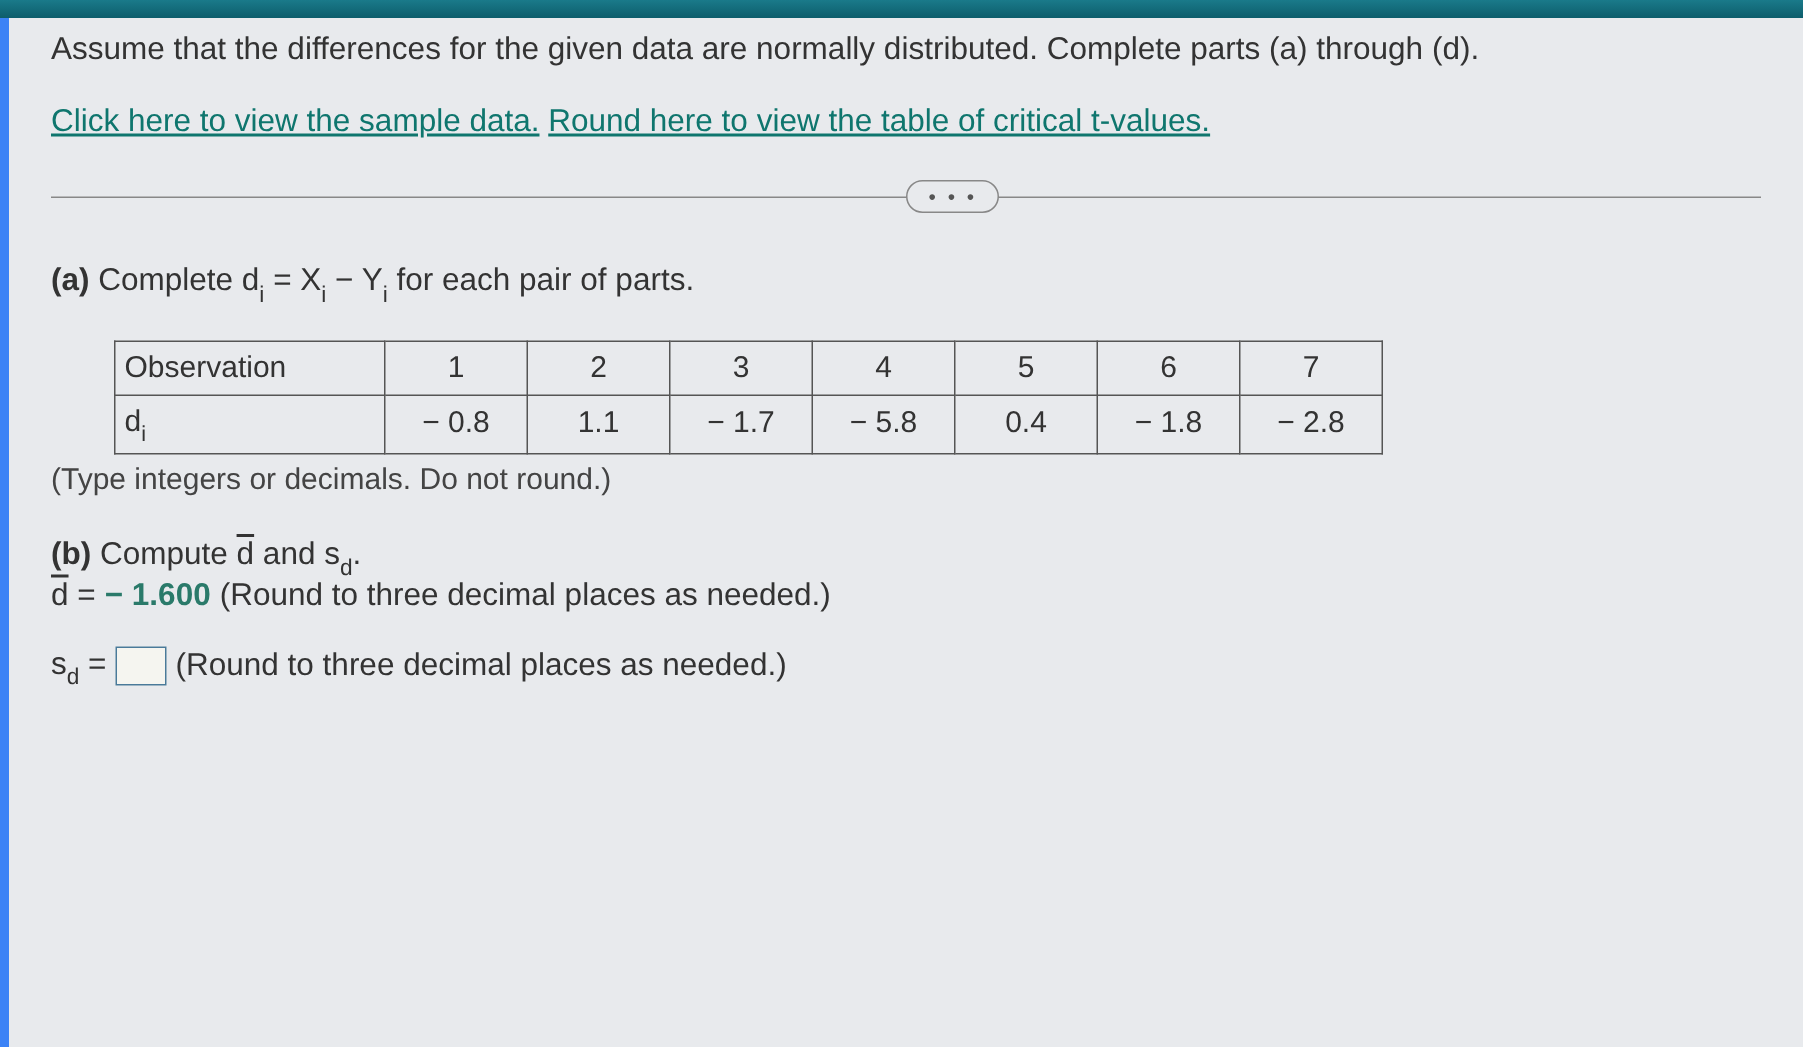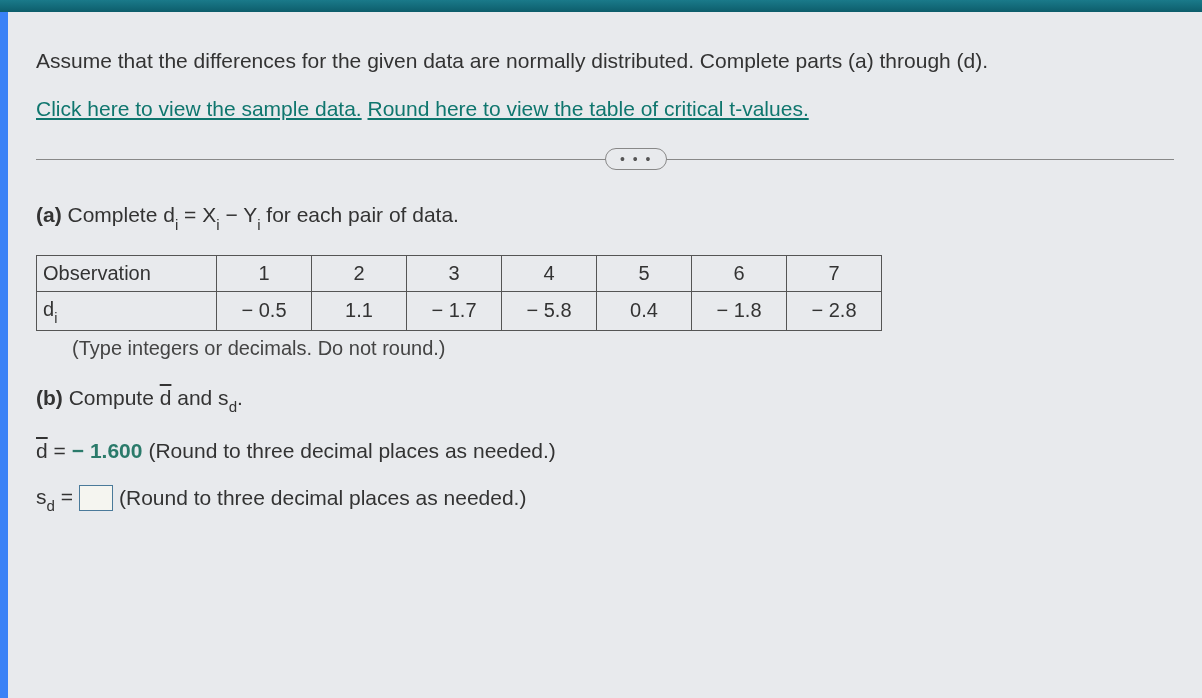--- a/index.html
+++ b/index.html
@@ -13,23 +13,23 @@
       width: 1202px;
       height: 698px;
       overflow: hidden;
     }
     .top-bar {
       height: 12px;
       background: linear-gradient(to bottom, #1a7a8a, #0d5d6b);
     }
     .content {
       background: #e8eaed;
-      padding: 34px 28px;
+      padding: 6px 28px;
       height: calc(100% - 12px);
-      border-left: 8px solid #3b82f6;
+      border-left: 6px solid #3b82f6;
       position: relative;
     }
     .intro-text {
       font-size: 21px;
       color: #333;
       margin-bottom: 22px;
       line-height: 1.4;
     }
     .links-row {
       font-size: 21px;
@@ -77,20 +77,21 @@
     }
     .sub {
       font-size: 0.72em;
       vertical-align: sub;
       position: relative;
       top: 2px;
     }
     .data-table {
       border-collapse: collapse;
       margin-bottom: 6px;
+      margin-left: 42px;
     }
     .data-table td, .data-table th {
       border: 1.5px solid #555;
       padding: 6px 0;
       font-size: 20px;
       color: #333;
       text-align: center;
     }
     .data-table .row-header {
       text-align: left;
@@ -98,26 +99,24 @@
       font-weight: normal;
       width: 180px;
     }
     .data-table .col-cell {
       width: 95px;
     }
     .helper-text {
       font-size: 20px;
       color: #444;
       margin-bottom: 26px;
-      margin-left: 36px;
     }
     .part-b {
       font-size: 21px;
       color: #333;
-      margin-bottom: 26px;
     }
     .overline {
       text-decoration: overline;
     }
     .answer-row {
       font-size: 21px;
       color: #333;
       margin-bottom: 22px;
       display: flex;
       align-items: center;
@@ -151,40 +150,40 @@
     <span> </span>
     <span class="link">Round here to view the table of critical t-values.</span>
   </p>
 
   <div class="divider-row">
     <div class="divider-line"></div>
     <div class="divider-badge">• • •</div>
   </div>
 
   <p class="part-label">
-    <b>(a)</b><span> Complete d</span><span class="sub">i</span><span> = X</span><span class="sub">i</span><span> − Y</span><span class="sub">i</span><span> for each pair of data.</span>
+    <b>(a)</b><span> Complete d</span><span class="sub">i</span><span> = X</span><span class="sub">i</span><span> − Y</span><span class="sub">i</span><span> for each pair of parts.</span>
   </p>
 
   <table class="data-table">
     <tbody>
         <tr>
       <td class="row-header">Observation</td>
       <td class="col-cell">1</td>
       <td class="col-cell">2</td>
       <td class="col-cell">3</td>
       <td class="col-cell">4</td>
       <td class="col-cell">5</td>
       <td class="col-cell">6</td>
       <td class="col-cell">7</td>
     </tr>
     <tr>
       <td class="row-header">
         <span>d</span><span class="sub">i</span>
       </td>
-      <td class="col-cell">− 0.5</td>
+      <td class="col-cell">− 0.8</td>
       <td class="col-cell">1.1</td>
       <td class="col-cell">− 1.7</td>
       <td class="col-cell">− 5.8</td>
       <td class="col-cell">0.4</td>
       <td class="col-cell">− 1.8</td>
       <td class="col-cell">− 2.8</td>
     </tr>
   </tbody>
     </table>
 

